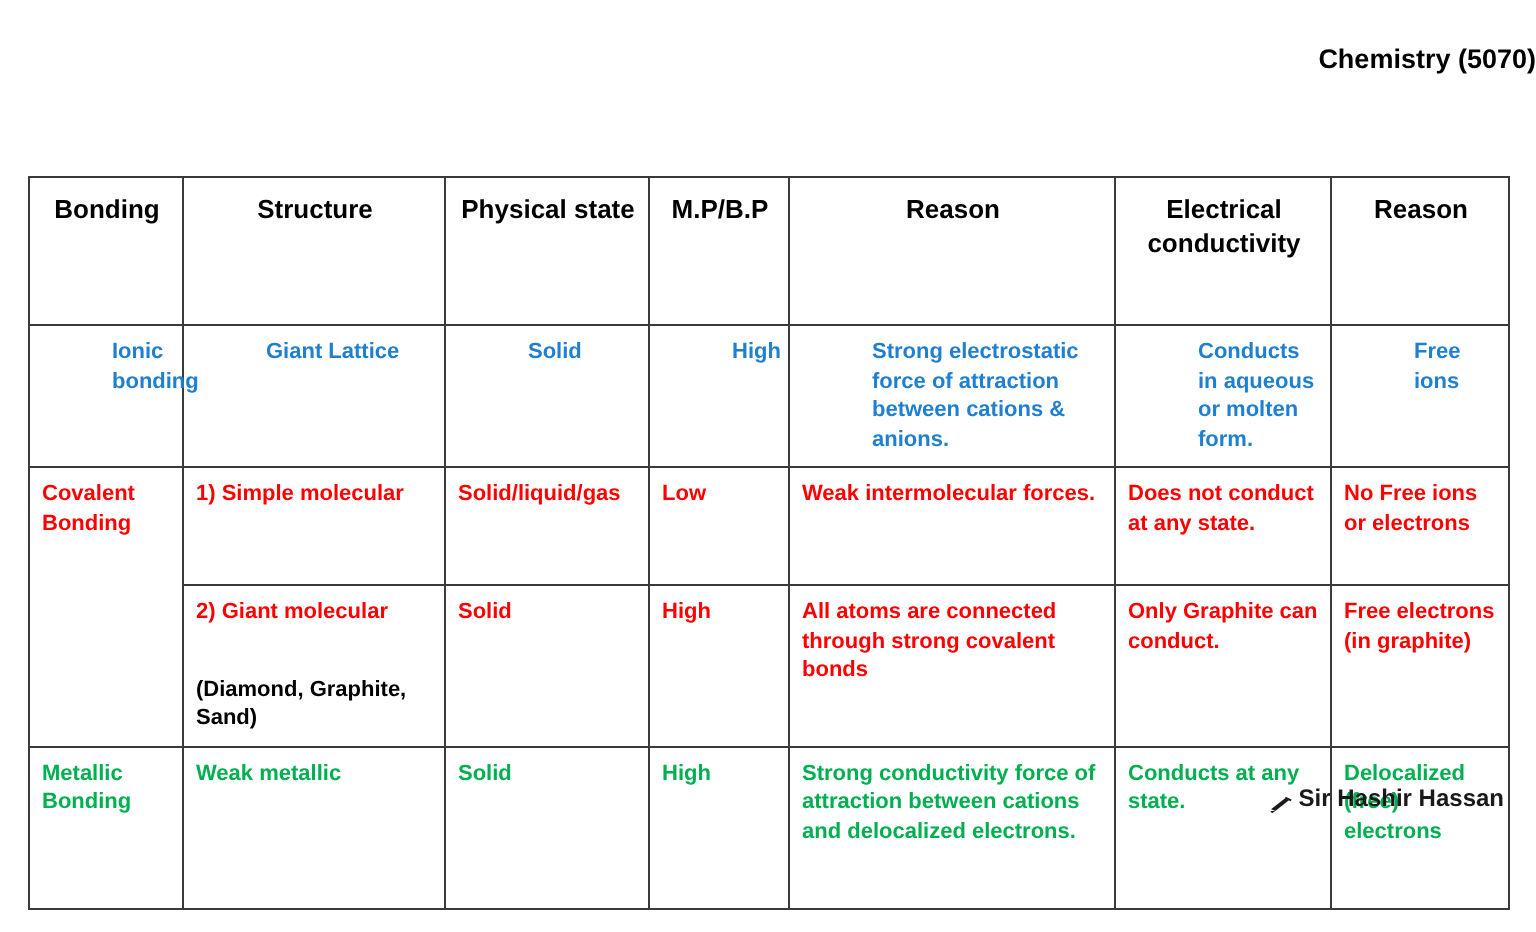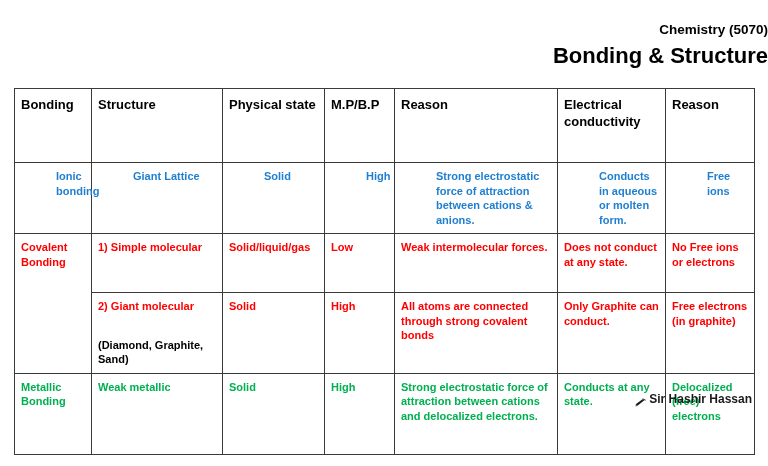--- a/index.html
+++ b/index.html
@@ -51,20 +51,21 @@
     border: 1px solid #3a3a3a;
     vertical-align: top;
     padding: 6px 5px 6px 6px;
     text-align: left;
     font-size: 11px;
     line-height: 14.5px;
     font-weight: bold;
   }
   
   table.bonding-table thead th {
+    text-align: center;
     font-size: 13px;
     font-weight: bold;
     color: #000000;
     padding-top: 7px;
     padding-bottom: 20px;
     line-height: 17px;
     height: 46px;
     vertical-align: top;
   }
 
@@ -114,21 +115,20 @@
     height: 9px;
     position: relative;
     top: 1px;
   }
 </style>
 </head>
 <body>
 
 <div class="title-block">
   <div class="subject-line">Chemistry (5070)</div>
-  <div class="main-title">Bonding &amp; Structure</div>
 </div>
 
 <div class="table-wrap">
   <table class="bonding-table">
     <colgroup>
       <col class="c-bonding">
         <col class="c-structure">
         <col class="c-state">
       <col class="c-mpbp">
         <col class="c-reason1">
@@ -175,21 +175,21 @@
         <td class="c-red">All atoms are connected through strong covalent bonds</td>
         <td class="c-red">Only Graphite can conduct.</td>
         <td class="c-red">Free electrons (in graphite)</td>
       </tr>
 
       <tr class="row-metallic">
         <td class="c-green">Metallic Bonding</td>
         <td class="c-green">Weak metallic</td>
         <td class="c-green">Solid</td>
         <td class="c-green">High</td>
-        <td class="c-green">Strong electrostatic force of attraction between cations and delocalized electrons.</td>
+        <td class="c-green">Strong conductivity force of attraction between cations and delocalized electrons.</td>
         <td class="c-green">Conducts at any state.</td>
         <td class="c-green">Delocalized (free) electrons</td>
       </tr>
 
     </tbody>
   </table>
 </div>
 
 <div class="signature">
   <span class="pen-glyph">

